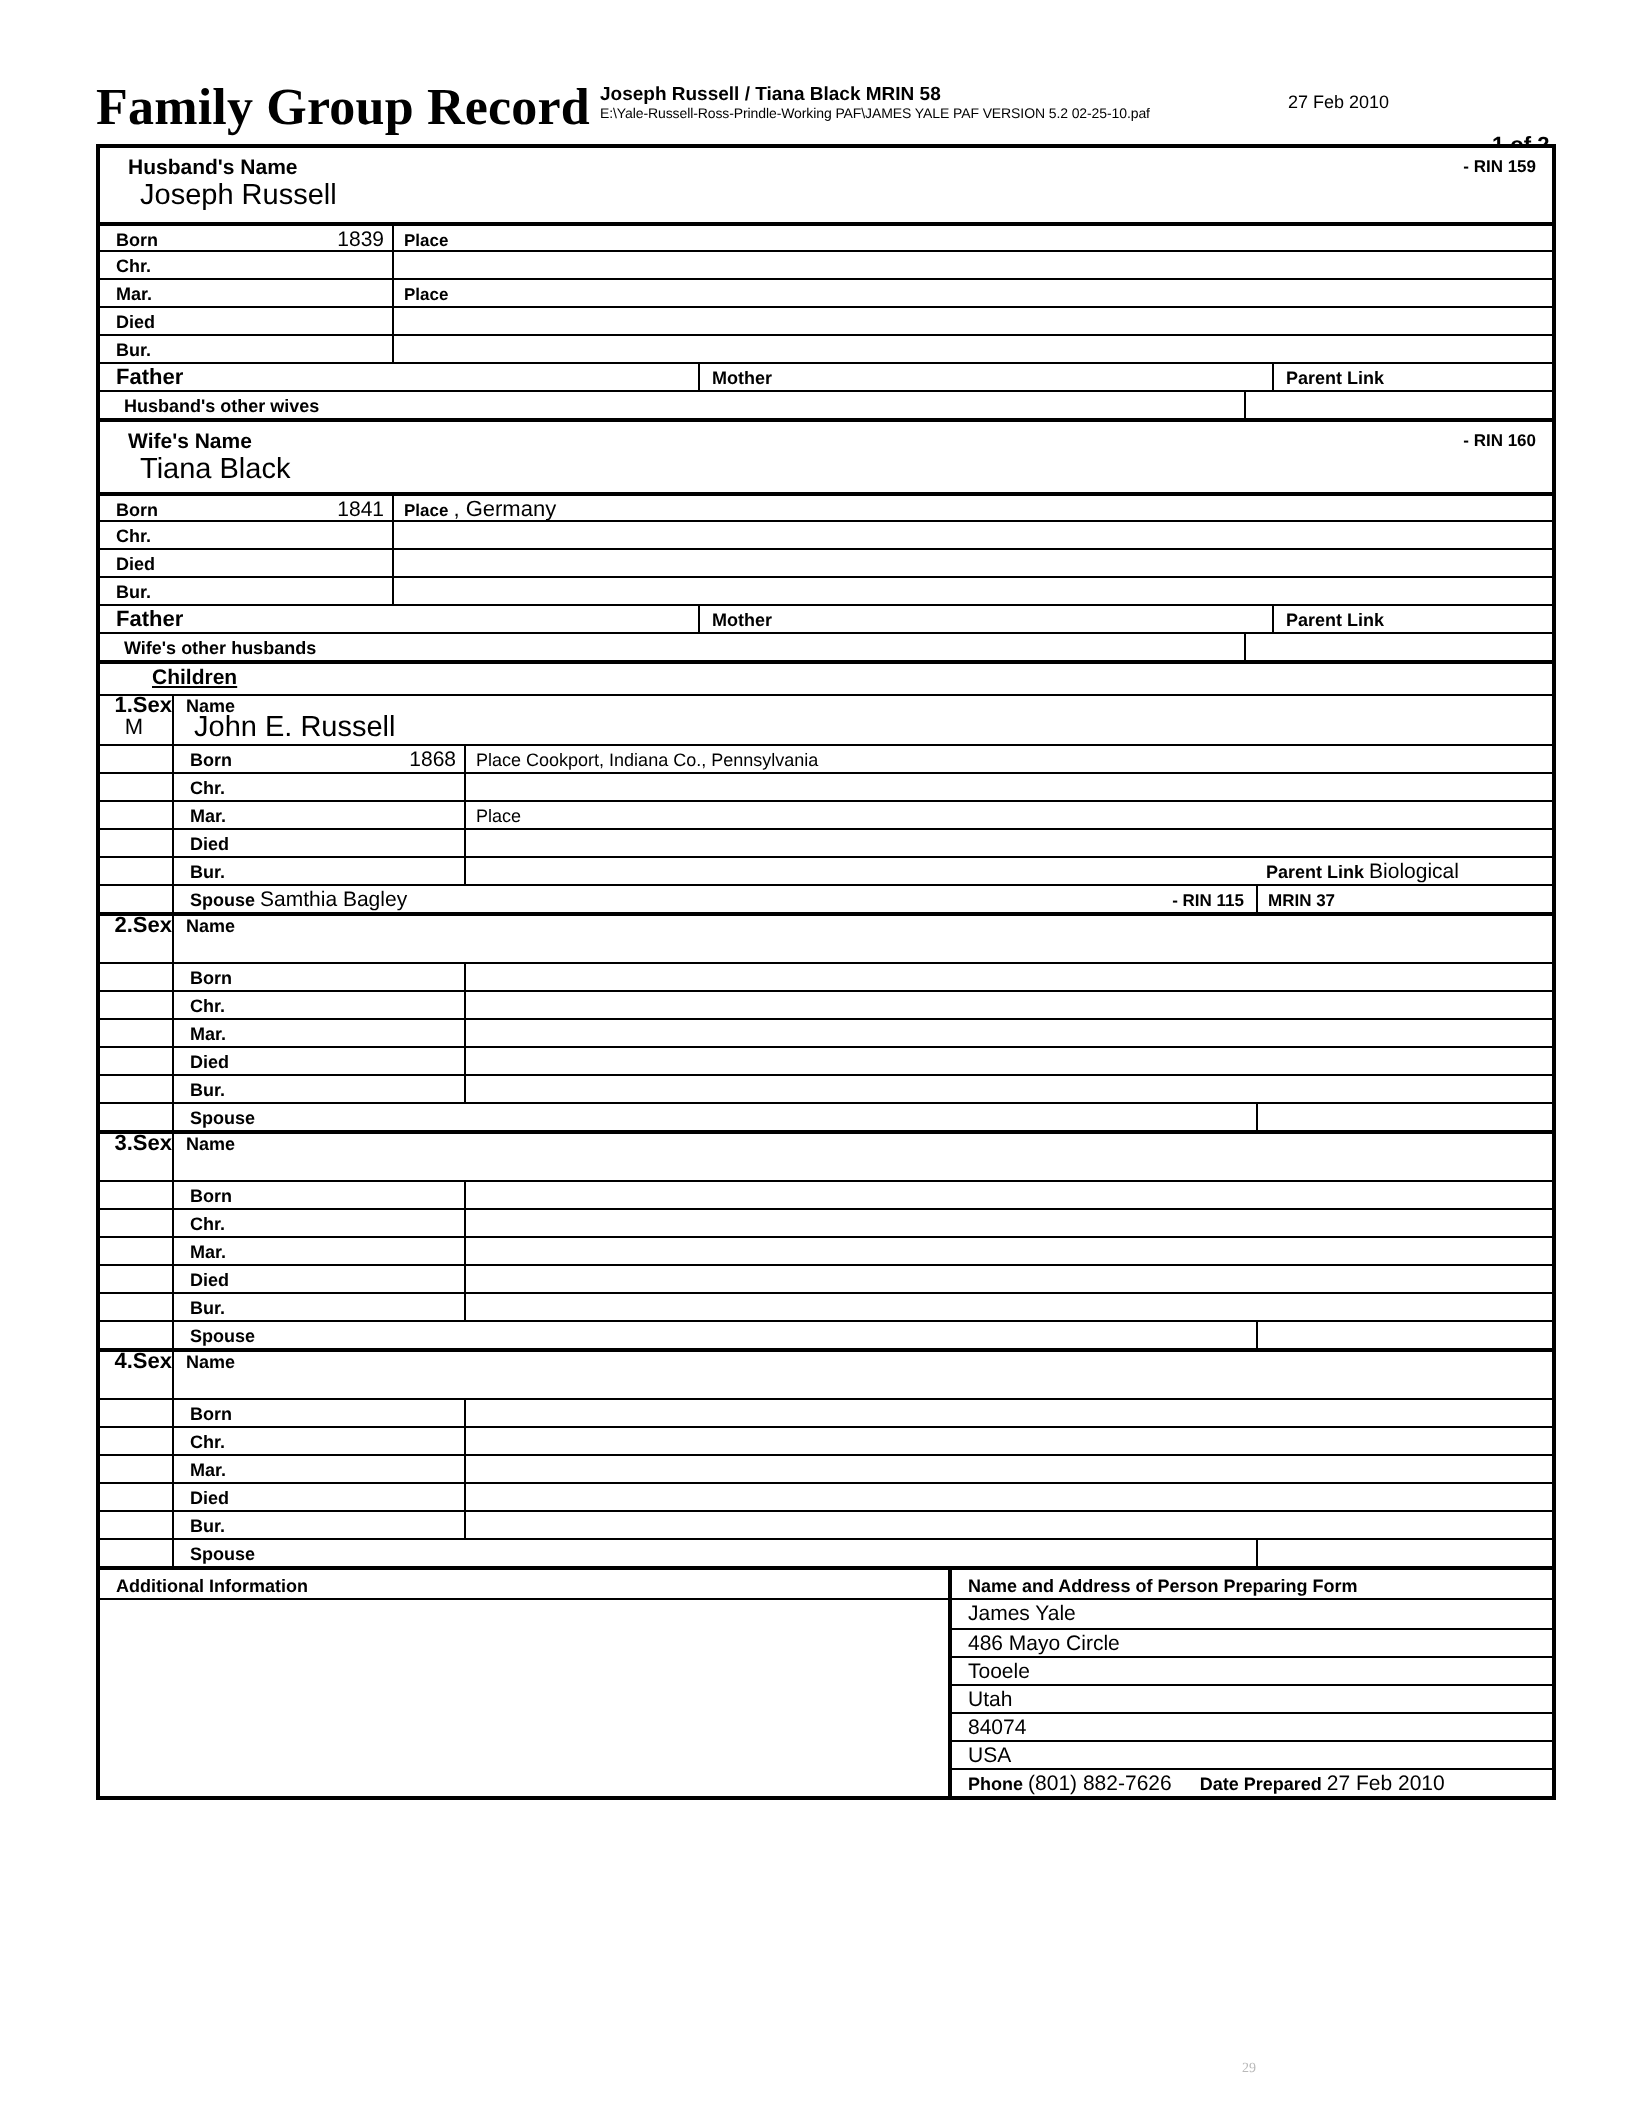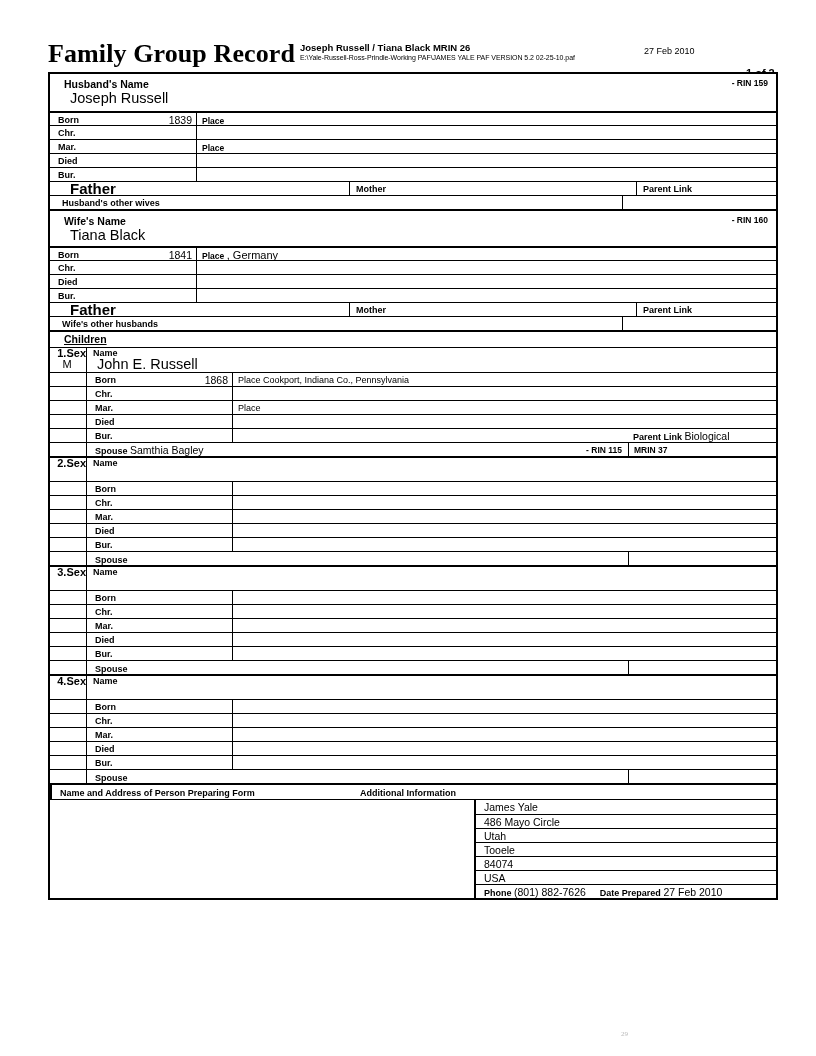--- a/index.html
+++ b/index.html
@@ -51,31 +51,31 @@
   
   .drow{height:14px;}
   .c-label{width:100px;padding-left:8px;font-size:9px;font-weight:700;line-height:14px;}
   .c-date{width:46px;text-align:right;padding-right:4px;font-size:10.5px;font-weight:400;line-height:14px;}
   .c-place{flex:1;padding-left:5px;font-size:9px;line-height:14px;}
   .c-place .pl{font-weight:700;font-size:8.5px;}
   .c-place .pv{font-weight:400;font-size:11px;}
 
   
   .prow{height:14px;}
-  .p-father{width:299px;padding-left:20px;font-size:15px;font-weight:700;line-height:14px;}
+  .p-father{width:299px;padding-left:8px;font-size:11px;font-weight:700;line-height:14px;}
   .p-mother{width:287px;padding-left:6px;font-size:9px;font-weight:700;line-height:14px;}
   .p-link{flex:1;padding-left:6px;font-size:9px;font-weight:700;line-height:14px;}
 
   
   .orow{height:14px;}
   .o-main{width:572px;padding-left:12px;font-size:9px;font-weight:700;line-height:14px;}
   .o-rest{flex:1;}
 
   
-  .children-hdr{height:15px;padding-left:14px;font-size:10.5px;font-weight:700;line-height:15px;
+  .children-hdr{height:15px;padding-left:26px;font-size:10.5px;font-weight:700;line-height:15px;
                 text-decoration:underline;text-underline-offset:1px;}
   .ch-namerow{height:25px;position:relative;}
   .ch-sex{width:36px;box-sizing:border-box;position:relative;}
   .ch-sex .n{position:absolute;left:2px;top:0;font-size:11px;font-weight:700;line-height:11px;width:34px;text-align:right;}
   .ch-sex .s{position:absolute;left:0;top:10px;width:34px;text-align:center;font-size:11px;font-weight:400;}
   .ch-namecell{flex:1;position:relative;box-sizing:border-box;}
   .ch-namecell .nl{position:absolute;left:6px;top:0;font-size:9px;font-weight:700;line-height:11px;}
   .ch-namecell .nv{position:absolute;left:10px;top:8px;font-size:14.5px;font-weight:400;}
   .ch-namecell .nr{position:absolute;right:6px;top:26px;font-size:8.5px;font-weight:700;}
 
@@ -117,21 +117,21 @@
   }
 </style>
 </head>
 <body>
 
 <div class="page">
 
   <div class="hdr">
     <div class="hdr-title">Family Group Record</div>
     <div class="hdr-mid">
-      <div class="hdr-mid-l1">Joseph Russell / Tiana Black  MRIN 26</div>
+      <div class="hdr-mid-l1">Joseph Russell / Tiana Black  MRIN 58</div>
       <div class="hdr-mid-l2">E:\Yale-Russell-Ross-Prindle-Working PAF\JAMES YALE PAF VERSION 5.2 02-25-10.paf</div>
     </div>
     <div class="hdr-date">27 Feb 2010</div>
     <div class="hdr-page">1 of 2</div>
   </div>
 
   <div class="form">
 
     <div class="namebox">
       <span class="lbl">Husband's Name</span>
@@ -414,32 +414,32 @@
       <div class="cell ch-spouse bl1">
         <span class="sl">Spouse</span>
         <span class="sv"></span>
         <span class="sr"></span>
       </div>
       <div class="cell ch-mrin bl1"></div>
     </div>
 
 
     <div class="row ft-hdr bt2">
+      <div class="cell ft-left-h">Additional Information</div>
       <div class="cell ft-right-h bl2">Name and Address of Person Preparing Form</div>
-      <div class="cell ft-left-h">Additional Information</div>
     </div>
     <div class="ft-body bt1">
       <div class="ft-left-b">
         <div style="height:98px;"></div>
       </div>
       <div class="ft-right-b bl2">
         <div class="ft-line">James Yale</div>
         <div class="ft-line bt1">486 Mayo Circle</div>
+        <div class="ft-line bt1">Tooele</div>
         <div class="ft-line bt1">Utah</div>
-        <div class="ft-line bt1">Tooele</div>
         <div class="ft-line bt1">84074</div>
         <div class="ft-line bt1">USA</div>
         <div class="ft-phone bt1"><span class="k">Phone</span> <span class="v">(801) 882-7626</span><span class="sp"></span><span class="k">Date Prepared</span> <span class="v">27 Feb 2010</span></div>
       </div>
     </div>
 
   </div>
 
   <div class="corner-mark">29</div>
 </div>

